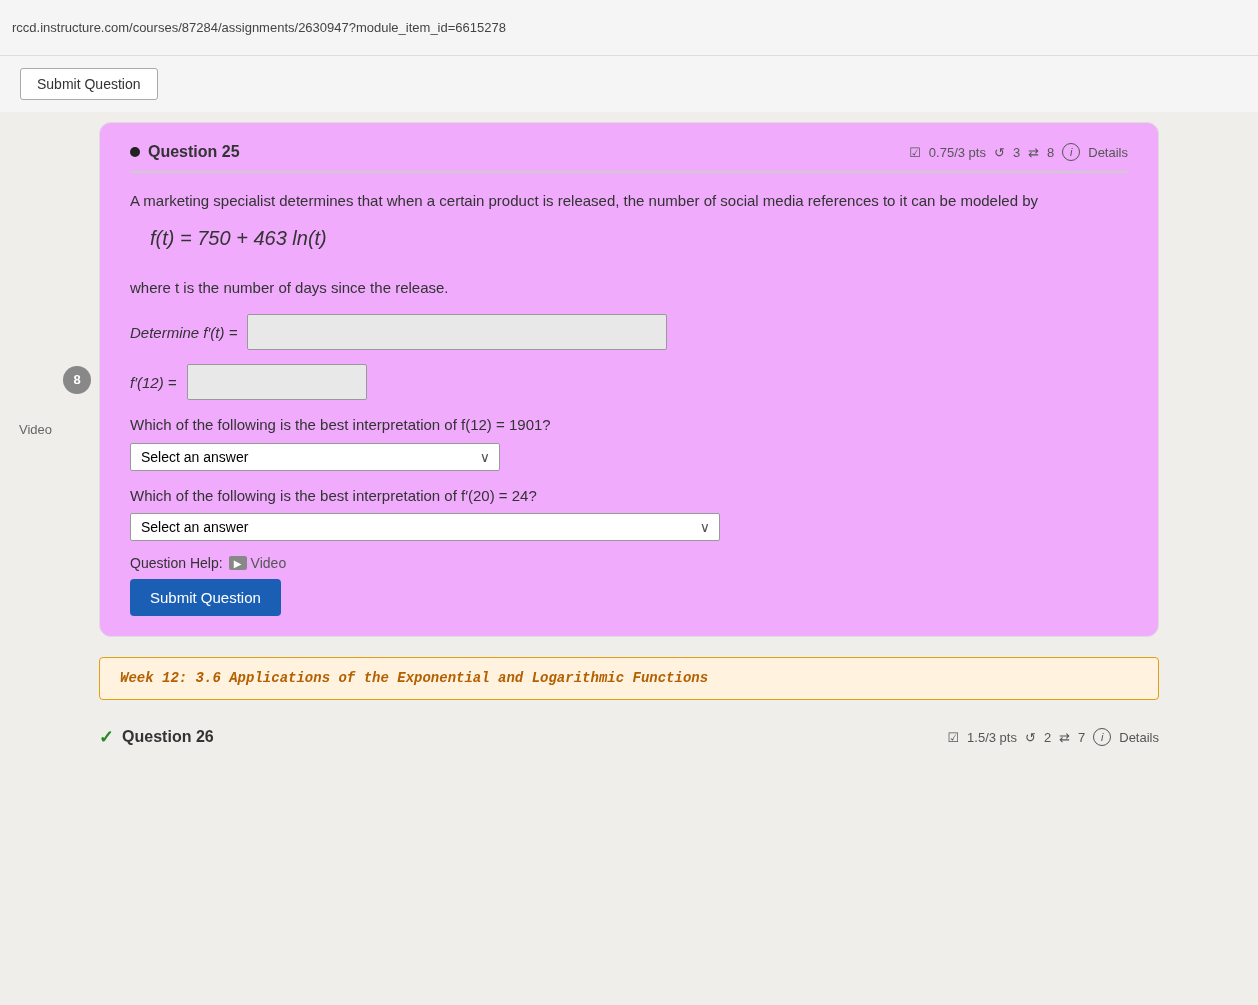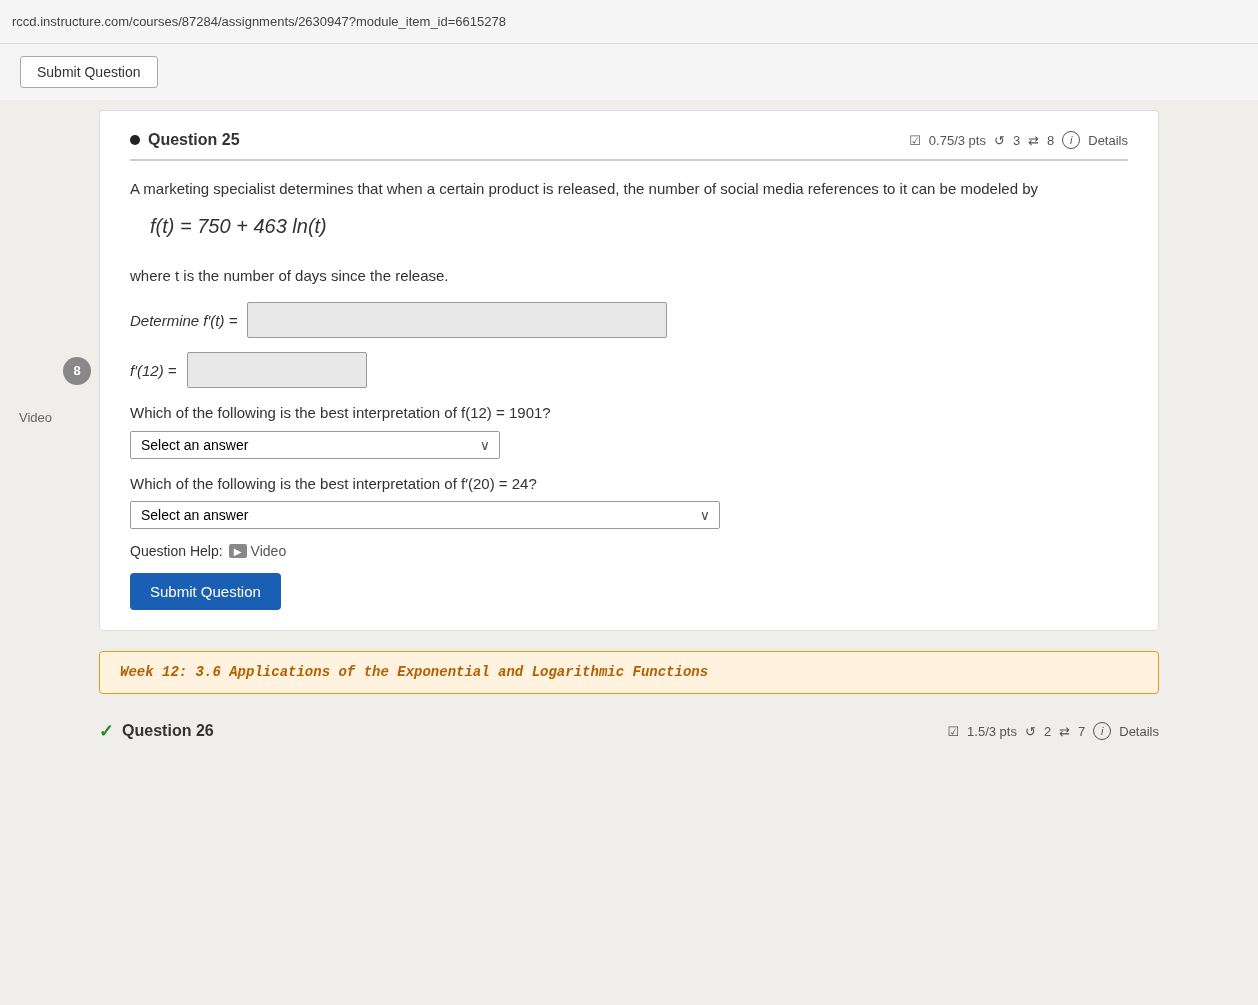--- a/index.html
+++ b/index.html
@@ -5,37 +5,37 @@
     * { box-sizing: border-box; margin: 0; padding: 0; }
     body {
       font-family: -apple-system, BlinkMacSystemFont, 'Segoe UI', sans-serif;
       background: #f0eeeb;
       color: #333;
       font-size: 15px;
     }
     .url-bar {
       background: #f5f5f5;
       border-bottom: 1px solid #ddd;
-      padding: 14px 12px;
+      padding: 20px 12px;
       font-size: 13px;
       color: #444;
     }
     .top-submit-bar {
       padding: 12px 20px;
       background: #f5f5f5;
     }
     .main-content {
       max-width: 1100px;
       margin: 0 auto;
       padding: 10px 20px 20px 20px;
     }
     .question-block {
-      background: #ffffff;
+      background: #f0abfc;
       border: 1px solid #ddd;
-      border-radius: 4px;
+      border-radius: 12px;
       padding: 20px 30px 20px 30px;
       margin-bottom: 20px;
       position: relative;
     }
     .question-header {
       display: flex;
       justify-content: space-between;
       align-items: center;
       border-bottom: 2px solid #ccc;
       padding-bottom: 10px;
@@ -155,21 +155,21 @@
       top: 50%;
       transform: translateY(-50%);
       pointer-events: none;
       font-size: 14px;
       color: #555;
     }
     .select-dropdown-wide {
       width: 590px;
     }
     .question-help {
-      margin-bottom: 14px;
+      margin-bottom: 8px;
       font-size: 14px;
       color: #333;
       display: flex;
       align-items: center;
       gap: 6px;
     }
     .video-link {
       display: flex;
       align-items: center;
       gap: 4px;

